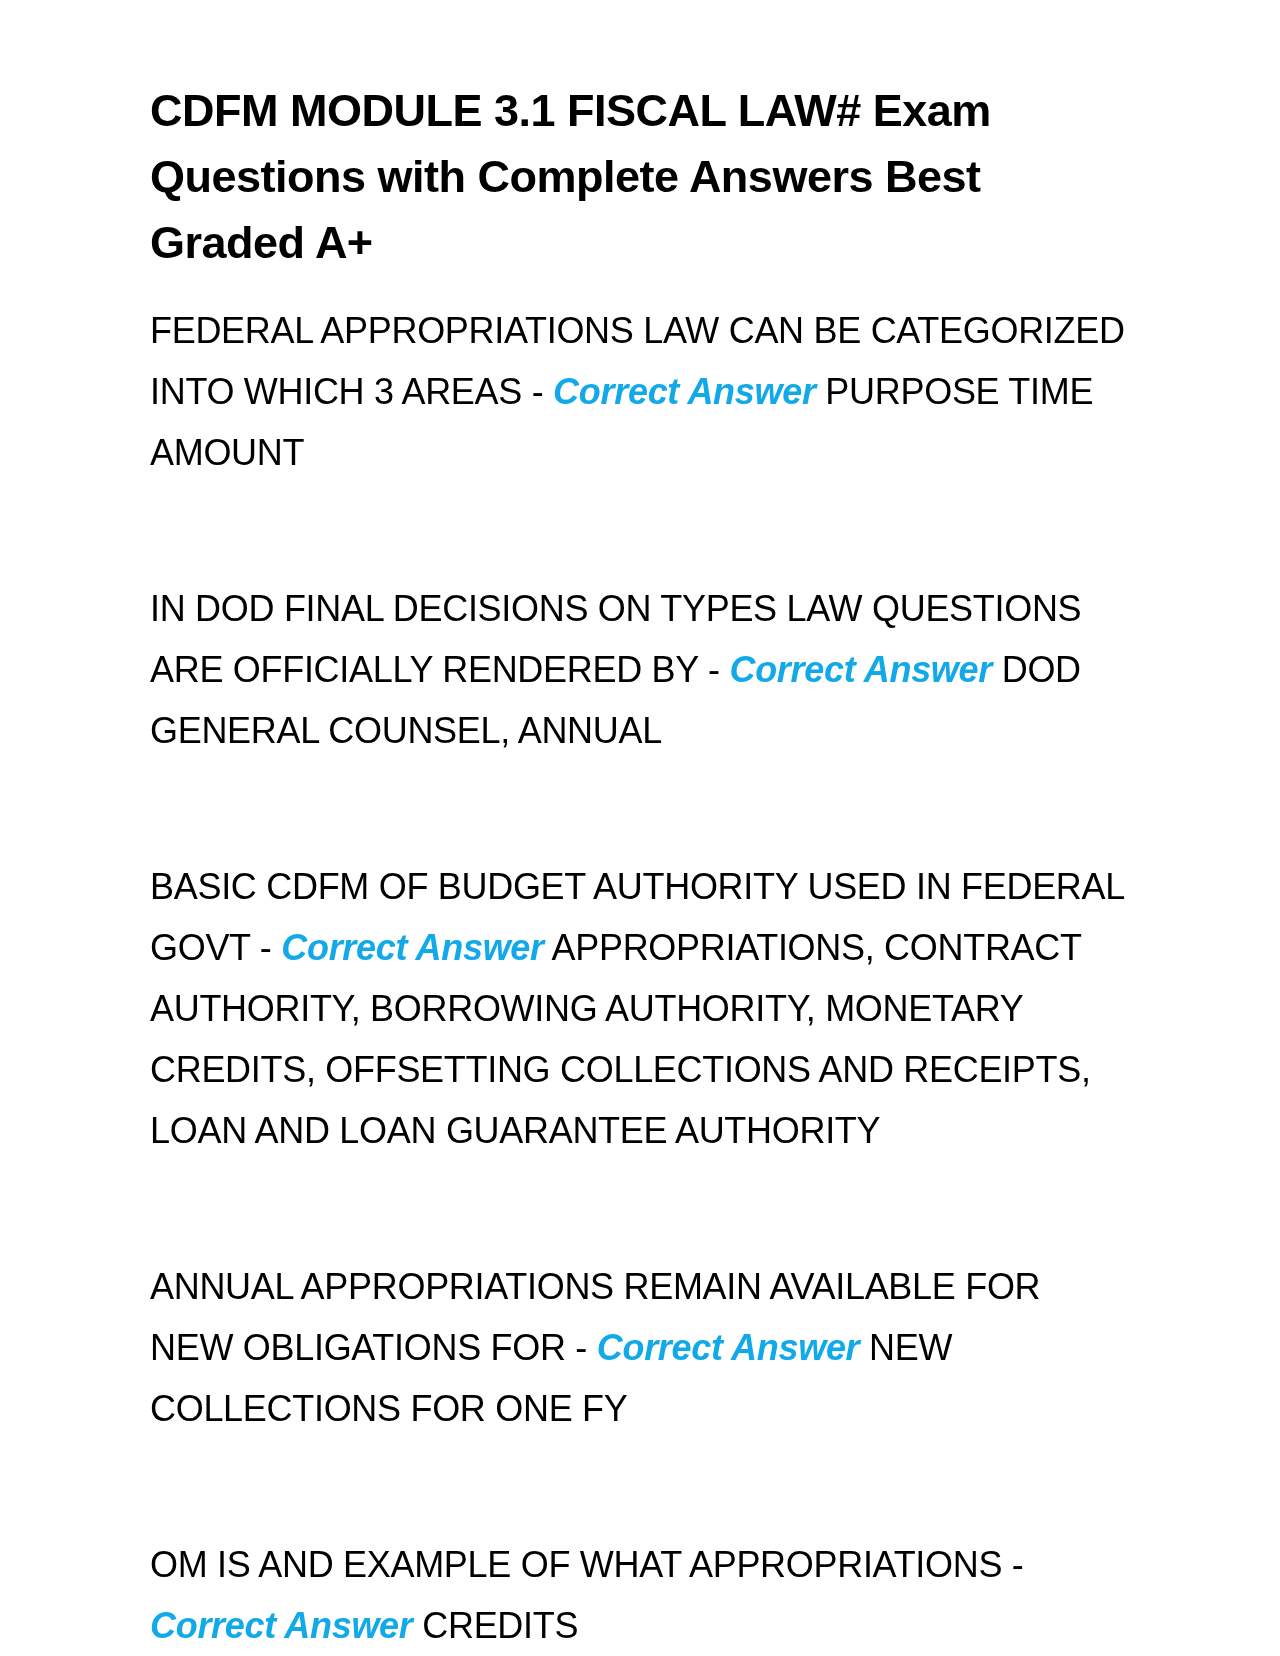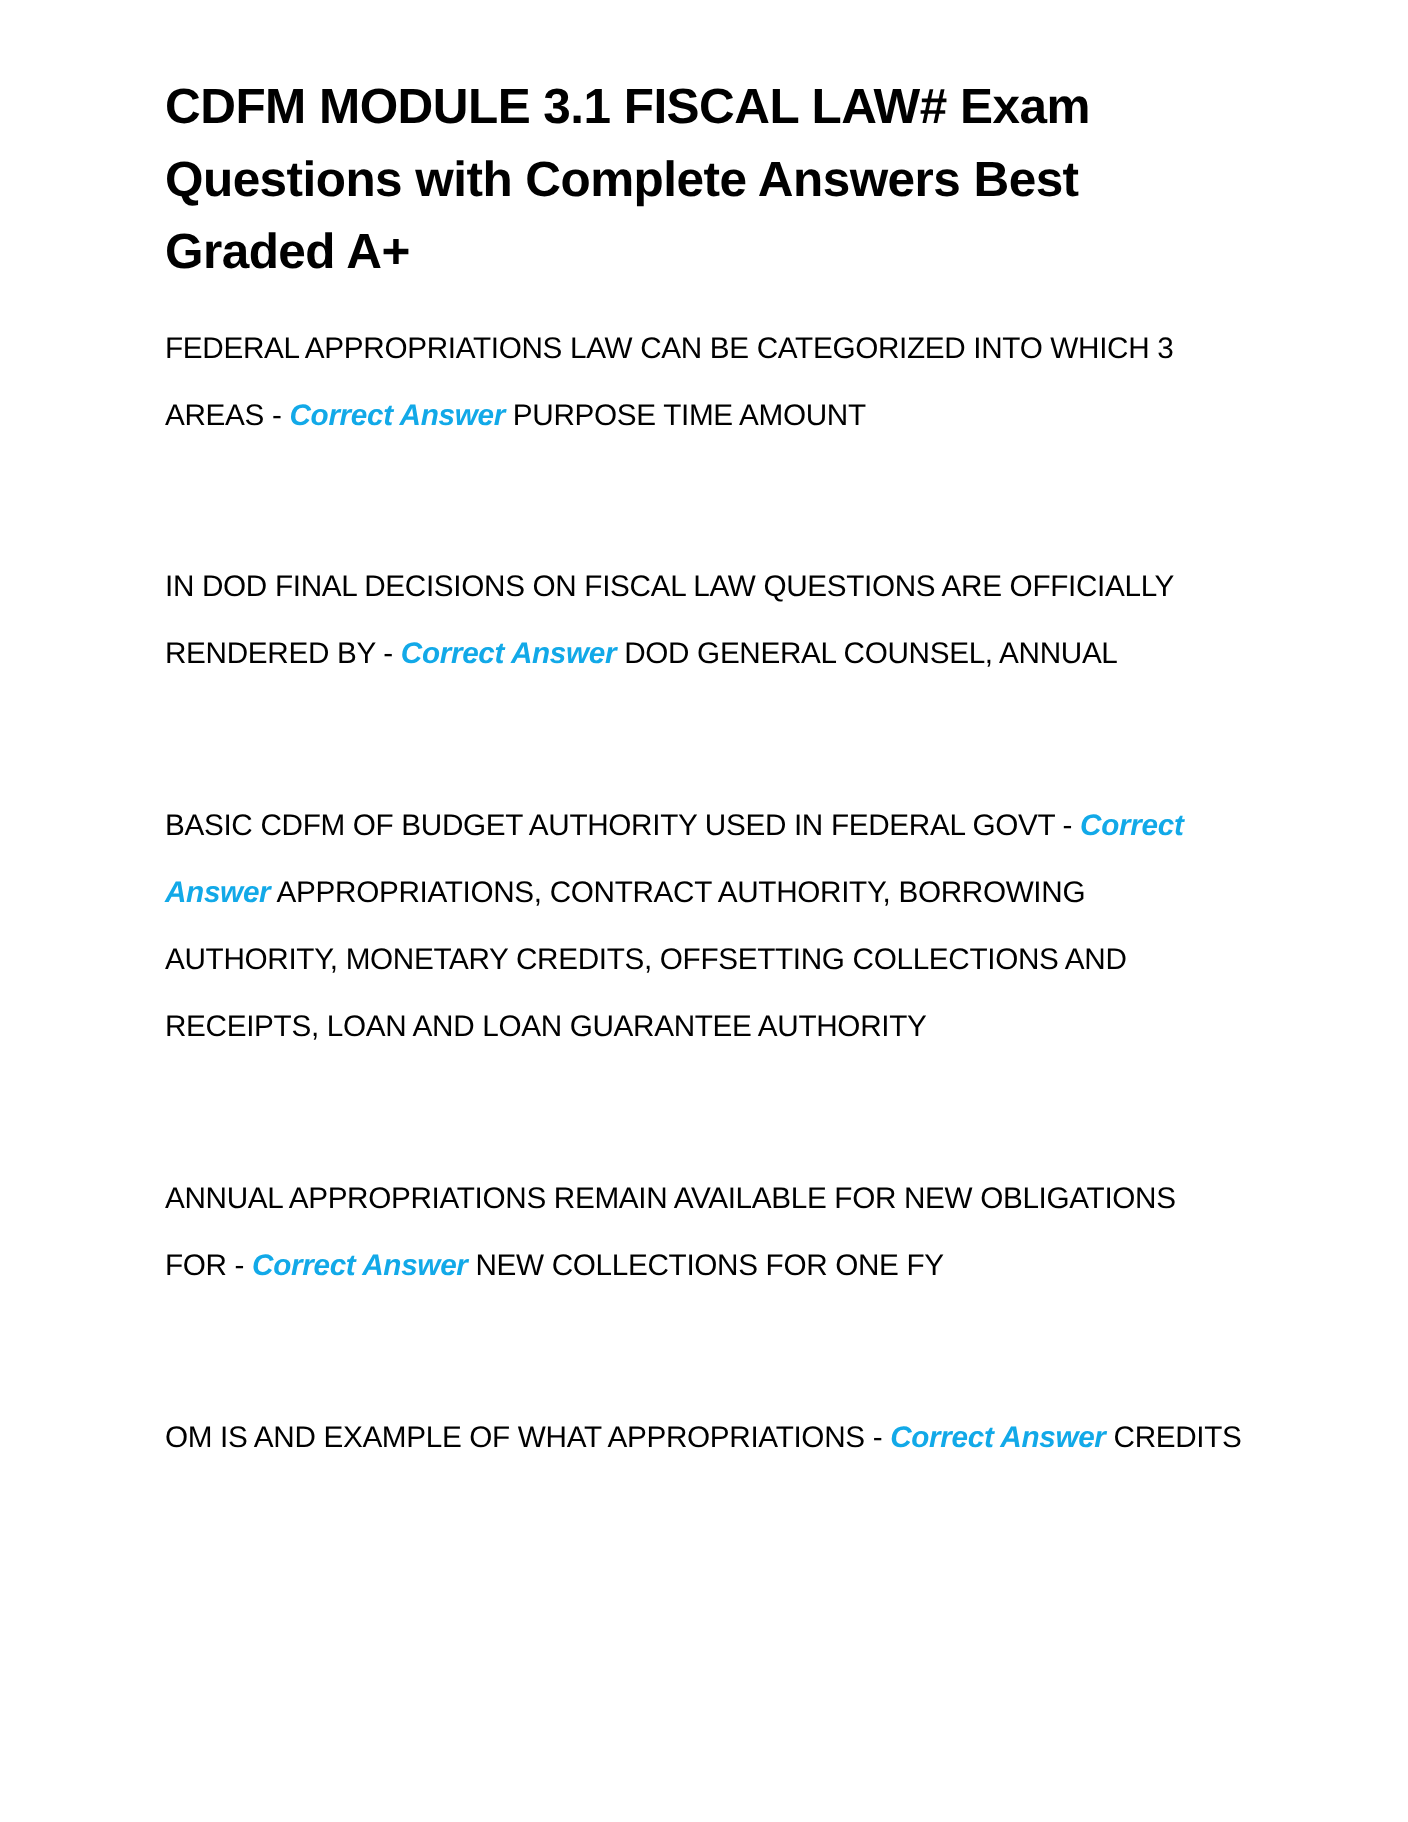--- a/index.html
+++ b/index.html
@@ -1,28 +1,28 @@
 <!DOCTYPE html>
 <html><head>
   <meta charset="utf-8">
   <style>
     html, body { margin: 0; padding: 0; background: #ffffff; }
     body { width: 1280px; height: 1656px; position: relative; overflow: hidden; }
-    .page { position: absolute; left: 150px; top: 64px; width: 980px; color: #000; }
+    .page { position: absolute; left: 150px; top: 78px; width: 980px; color: #000; }
     .title {
       font-family: "Liberation Sans", sans-serif;
       font-weight: bold;
       font-size: 45px;
       line-height: 66px;
       margin: 0;
       letter-spacing: -0.5px;
     }
     .qa {
       font-family: "Liberation Sans", sans-serif;
-      font-size: 27px;
+      font-size: 36px;
       line-height: 61px;
       margin: 0;
       letter-spacing: -0.3px;
     }
     .ca { color: #12a9e8; font-style: italic; font-weight: bold; }
     .gap1 { height: 24px; }
     .gap { height: 95px; }
   </style>
 </head>
 <body>
@@ -30,21 +30,21 @@
 <div class="page">
   <h1 class="title">CDFM MODULE 3.1 FISCAL LAW# Exam Questions with Complete Answers Best Graded A+</h1>
   <div class="gap1"></div>
 
   <p class="qa">
     <span>FEDERAL APPROPRIATIONS LAW CAN BE CATEGORIZED INTO WHICH 3 AREAS - </span><span class="ca">Correct Answer</span><span> PURPOSE TIME AMOUNT</span>
   </p>
   <div class="gap"></div>
 
   <p class="qa">
-    <span>IN DOD FINAL DECISIONS ON FISCAL LAW QUESTIONS ARE OFFICIALLY RENDERED BY - </span><span class="ca">Correct Answer</span><span> DOD GENERAL COUNSEL, ANNUAL</span>
+    <span>IN DOD FINAL DECISIONS ON TYPES LAW QUESTIONS ARE OFFICIALLY RENDERED BY - </span><span class="ca">Correct Answer</span><span> DOD GENERAL COUNSEL, ANNUAL</span>
   </p>
   <div class="gap"></div>
 
   <p class="qa">
     <span>BASIC CDFM OF BUDGET AUTHORITY USED IN FEDERAL GOVT - </span><span class="ca">Correct Answer</span><span> APPROPRIATIONS, CONTRACT AUTHORITY, BORROWING AUTHORITY, MONETARY CREDITS, OFFSETTING COLLECTIONS AND RECEIPTS, LOAN AND LOAN GUARANTEE AUTHORITY</span>
   </p>
   <div class="gap"></div>
 
   <p class="qa">
     <span>ANNUAL APPROPRIATIONS REMAIN AVAILABLE FOR NEW OBLIGATIONS FOR - </span><span class="ca">Correct Answer</span><span> NEW COLLECTIONS FOR ONE FY</span>

